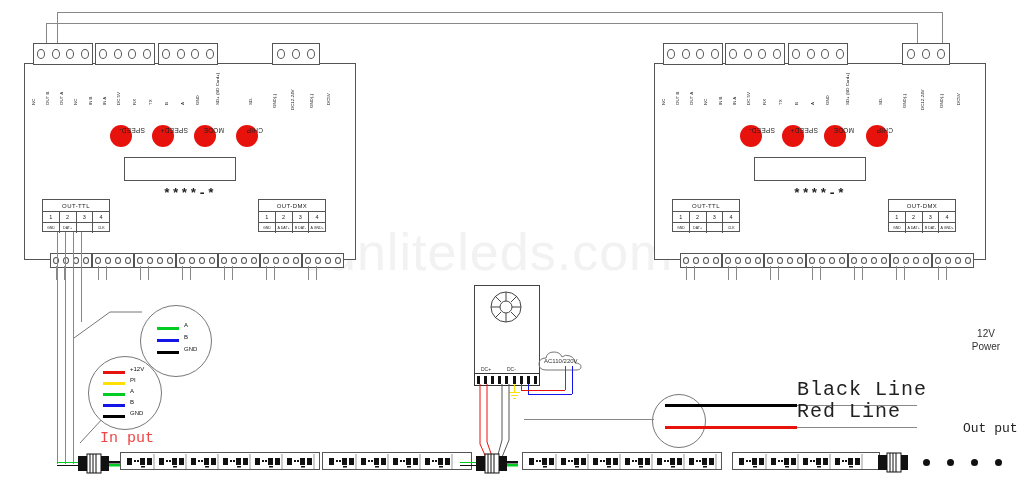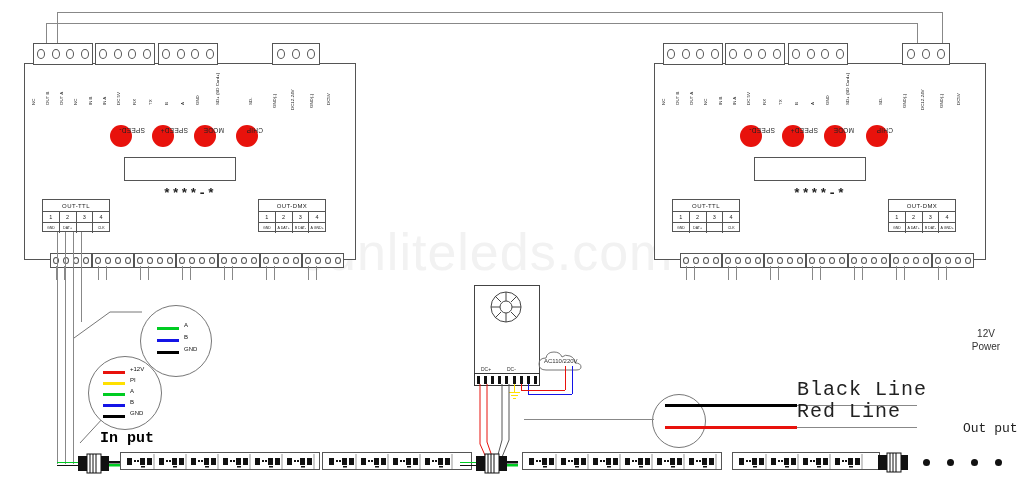--- a/index.html
+++ b/index.html
@@ -53,21 +53,21 @@
   .ln{position:absolute;background:#888;}
   .lnk{position:absolute;background:#000;}
   .lnr{position:absolute;background:#e8120c;}
 
   
   .bubble{position:absolute;border:1px solid #777;border-radius:50%;background:#fff;}
   .swatch{position:absolute;height:3px;width:22px;}
   .swlbl{position:absolute;font-size:6px;font-family:"Liberation Sans",sans-serif;color:#111;}
 
   .inputlbl{position:absolute;font-size:15px;font-family:"Liberation Mono",monospace;
-     color:#000000;white-space:nowrap;font-weight:bold;}
+     color:#ef4444;white-space:nowrap;}
 
   
   .psu{position:absolute;border:1px solid #444;background:#fff;}
   .psutxt{position:absolute;font-size:10px;font-family:"Liberation Sans",sans-serif;
      color:#333;text-align:center;width:100%;}
   .psustrip{position:absolute;border:1px solid #333;background:#fff;
      display:flex;align-items:center;justify-content:space-around;}
   .psustrip i{display:block;width:3px;height:8px;background:#111;}
   .psupin{position:absolute;font-size:5px;font-family:"Liberation Sans",sans-serif;color:#333;}
   .accloud{position:absolute;font-size:6px;font-family:"Liberation Sans",sans-serif;color:#333;

